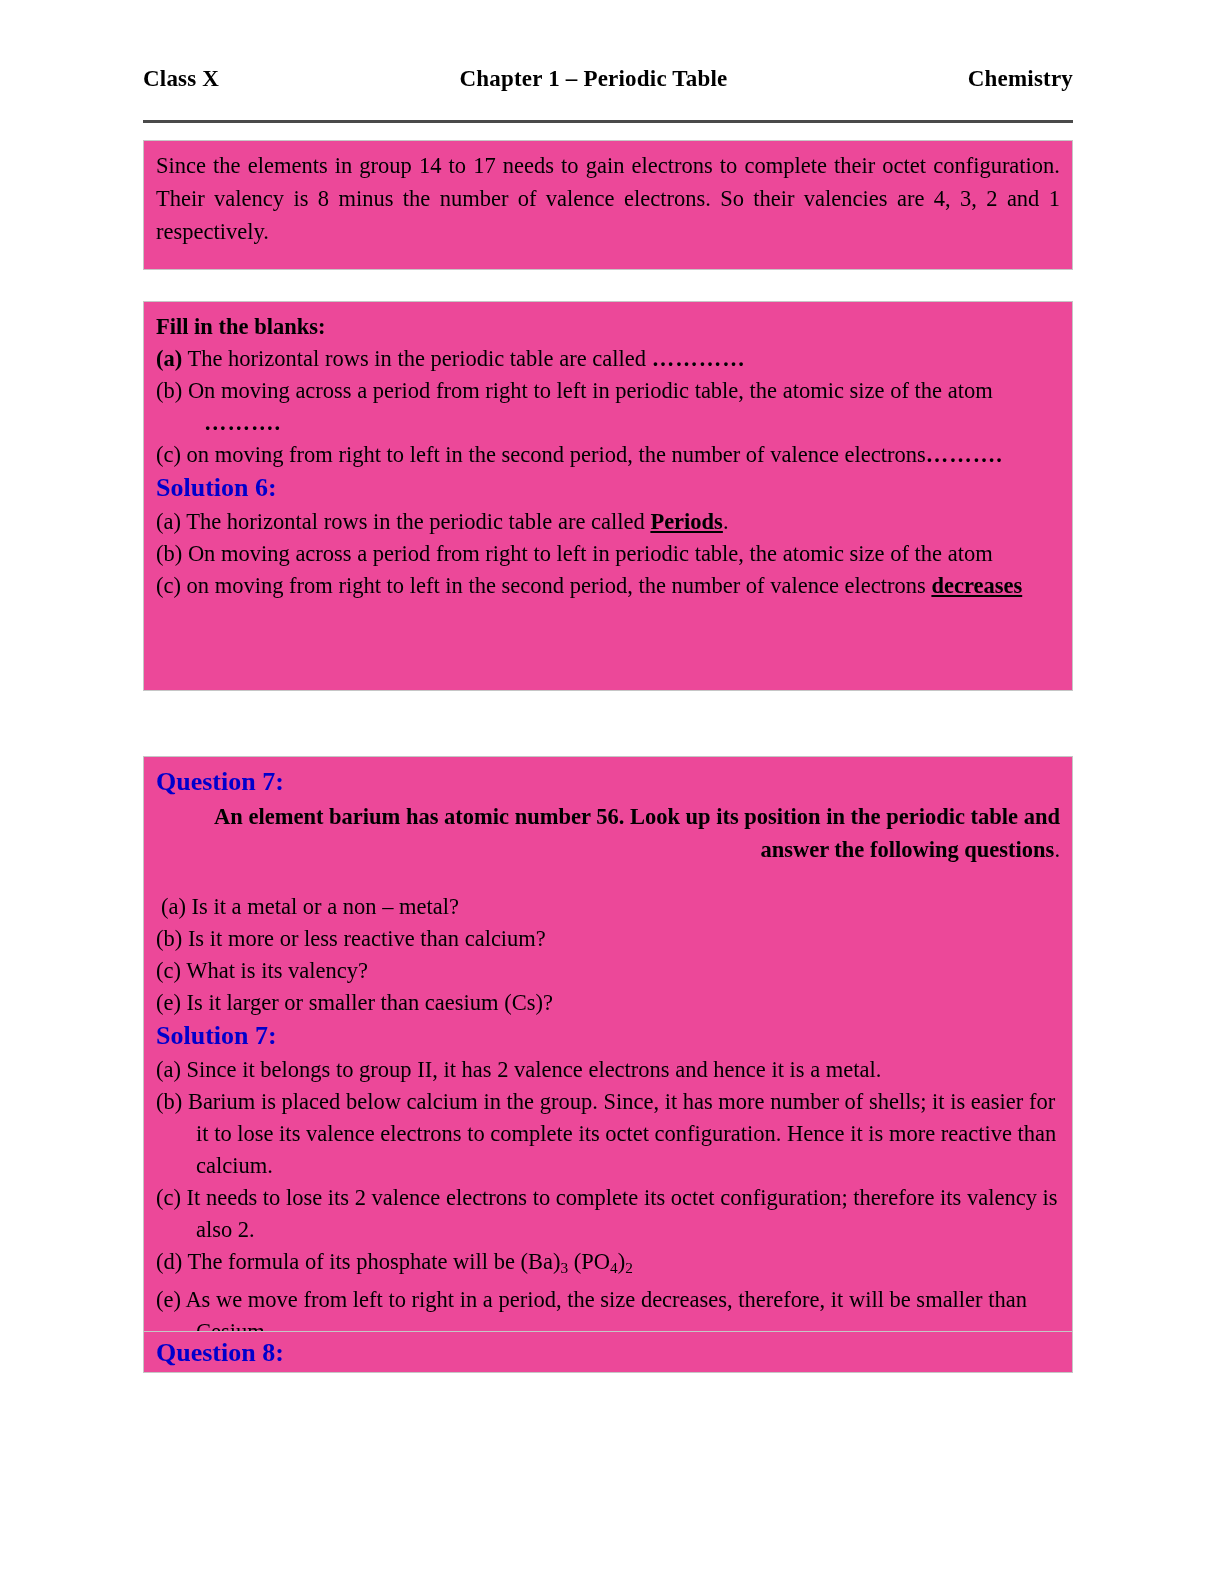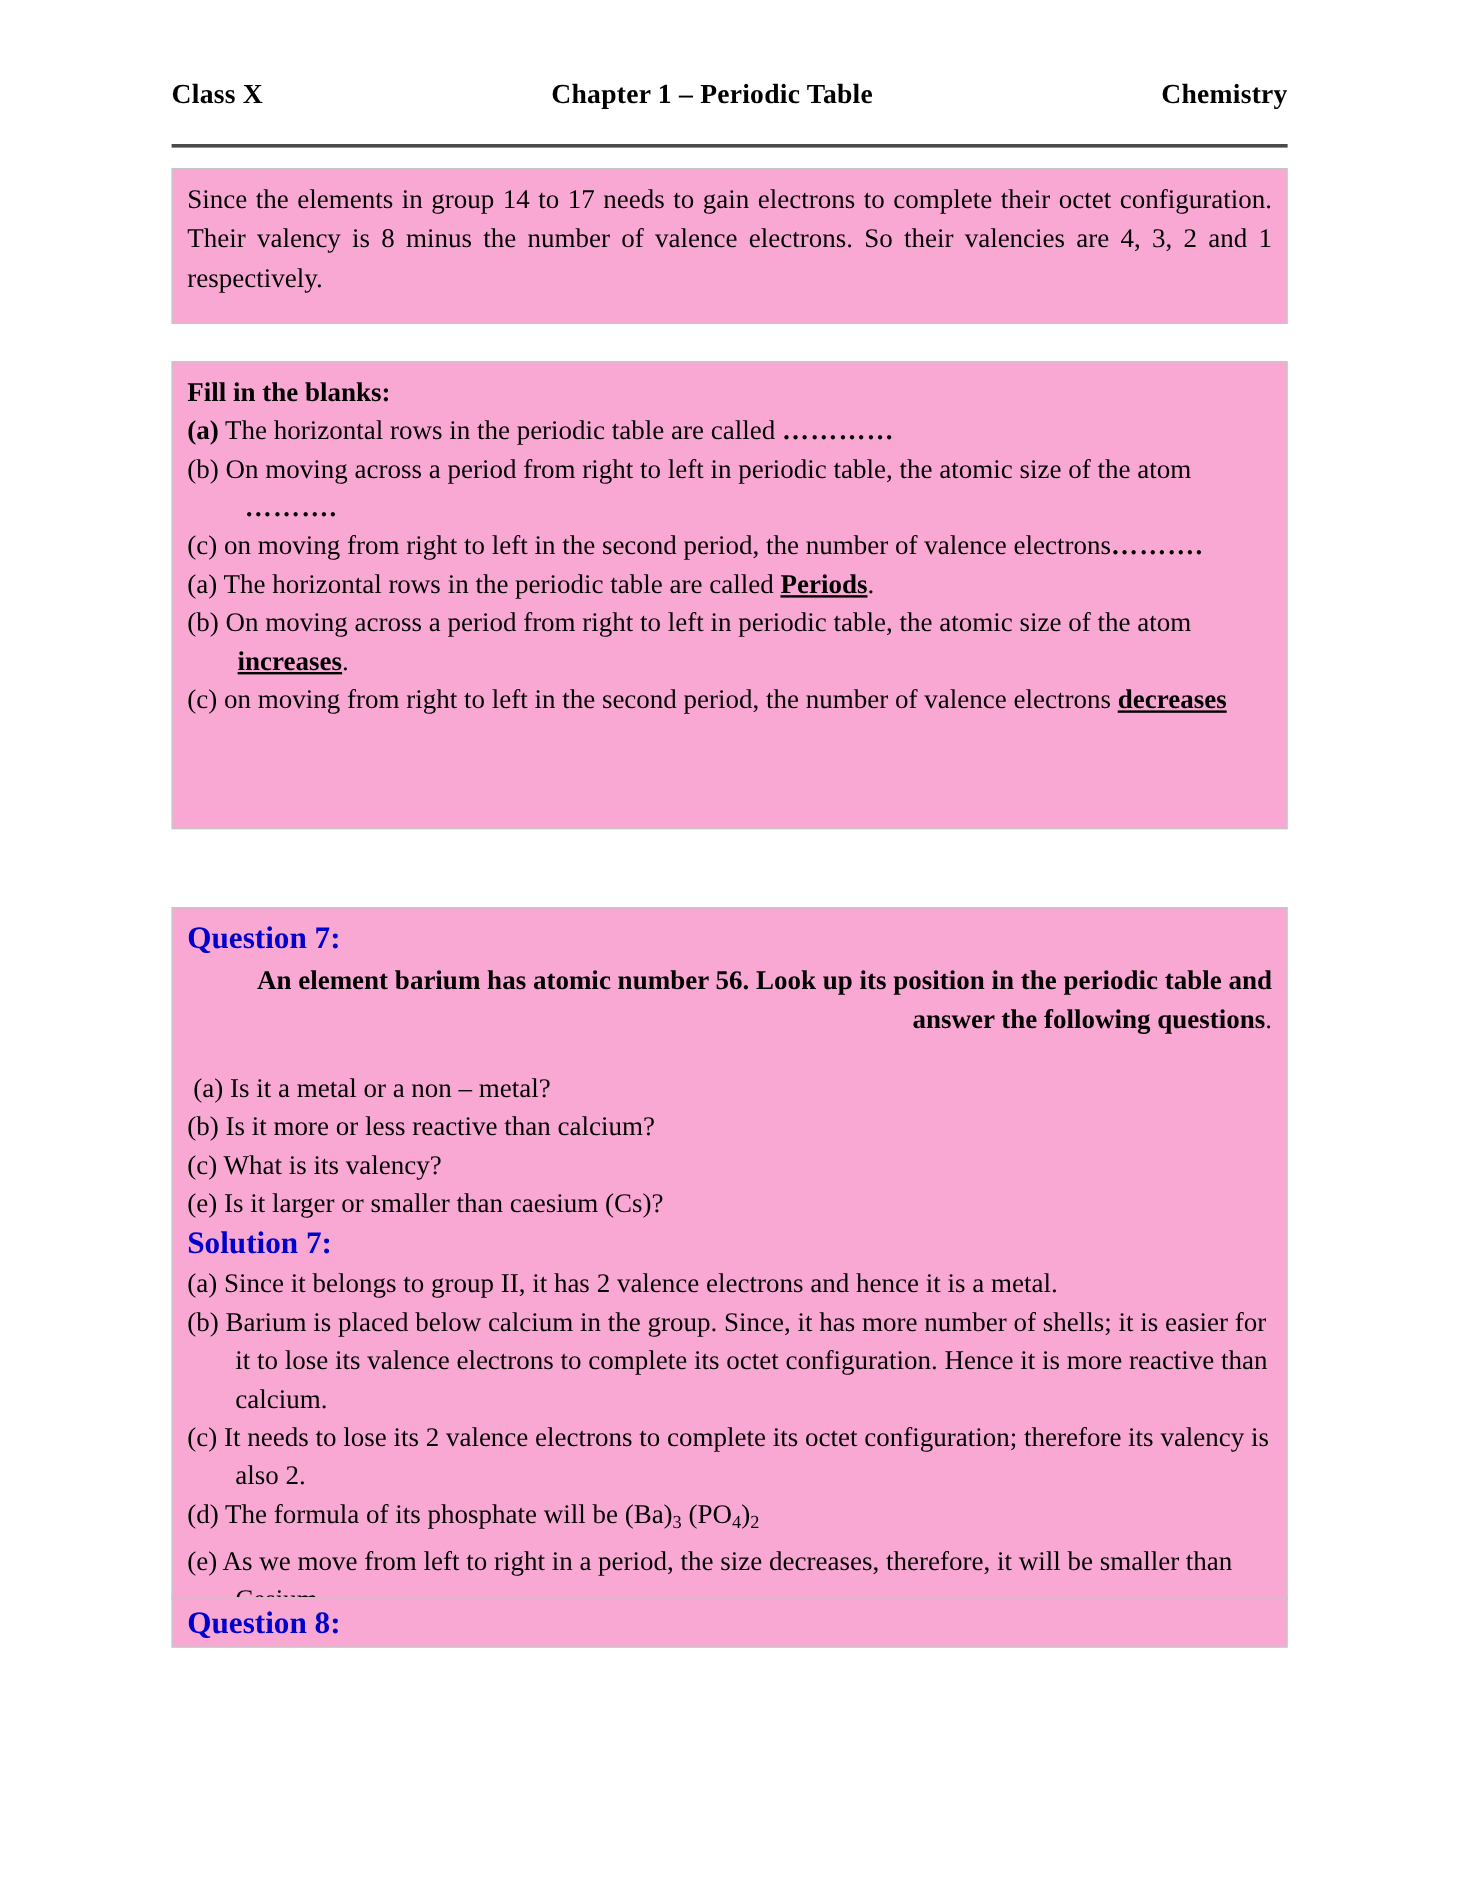--- a/index.html
+++ b/index.html
@@ -47,21 +47,21 @@
     background: #4a4a4a;
   }
 
   
   .box {
     position: absolute;
     left: 143px;
     width: 930px;
     box-sizing: border-box;
     border: 1px solid #c6c6c6;
-    background: #f9a8d4;
+    background: #ec4899;
     padding: 8px 12px 10px 12px;
   }
   #box-intro    { top: 140px;  height: 130px; }
   #box-q6       { top: 301px;  height: 390px; }
   #box-q7       { top: 756px;  height: 577px; }
   #box-q8       { top: 1331px; height: 42px;  padding-top: 4px; padding-bottom: 4px;}
 
   
   .para {
     font-size: 22.5px;
@@ -152,34 +152,32 @@
       <span>(b)</span>
       <span>On moving across a period from right to left in periodic table, the atomic size of the atom</span>
     </p>
     <p class="blank-line">……….</p>
 
     <p class="item">
       <span>(c)</span>
       <span>on moving from right to left in the second period, the number of valence electrons</span><span class="dots">……….</span>
     </p>
 
+    <div class="qhead">Solution 6:</div>
 
     <p class="item">
       <span>(a)</span>
       <span>The horizontal rows in the periodic table are called</span>
       <span class="u">Periods</span><span>.</span>
     </p>
 
     <p class="item">
       <span>(b)</span>
       <span>On moving across a period from right to left in periodic table, the atomic size of the atom</span>
     </p>
-    <p class="item" style="padding-left:42px;">
-      <span class="u">increases</span><span>.</span>
-    </p>
 
     <p class="item">
       <span>(c)</span>
       <span>on moving from right to left in the second period, the number of valence electrons</span>
       <span class="u">decreases</span>
     </p>
   </div>
 
   <div class="box" id="box-q7">
 

